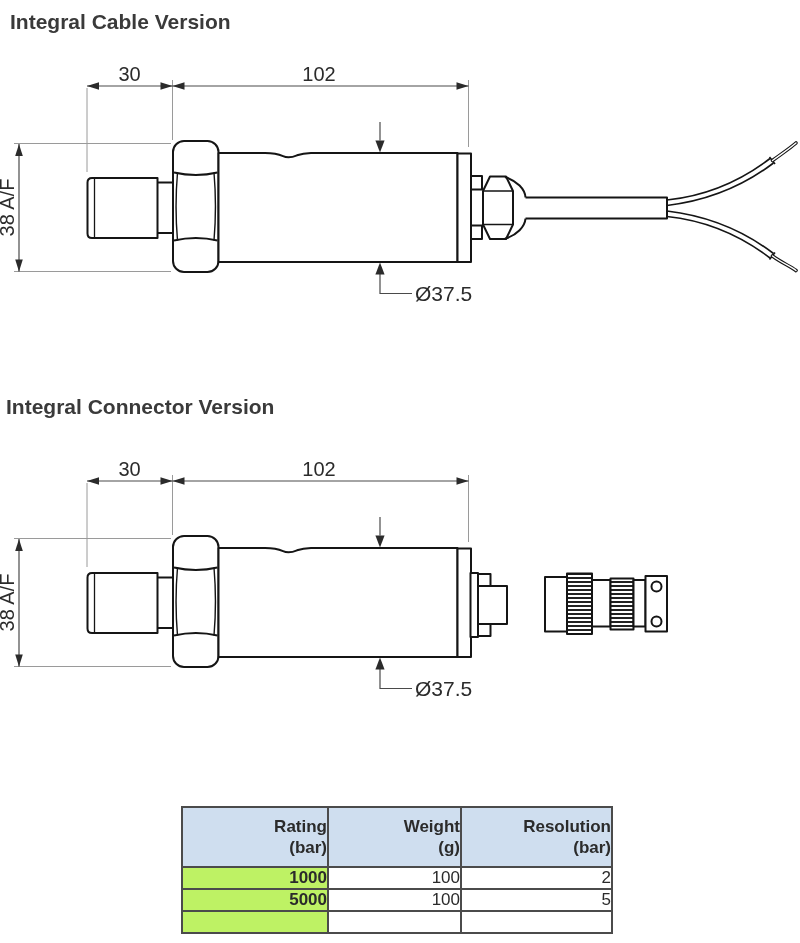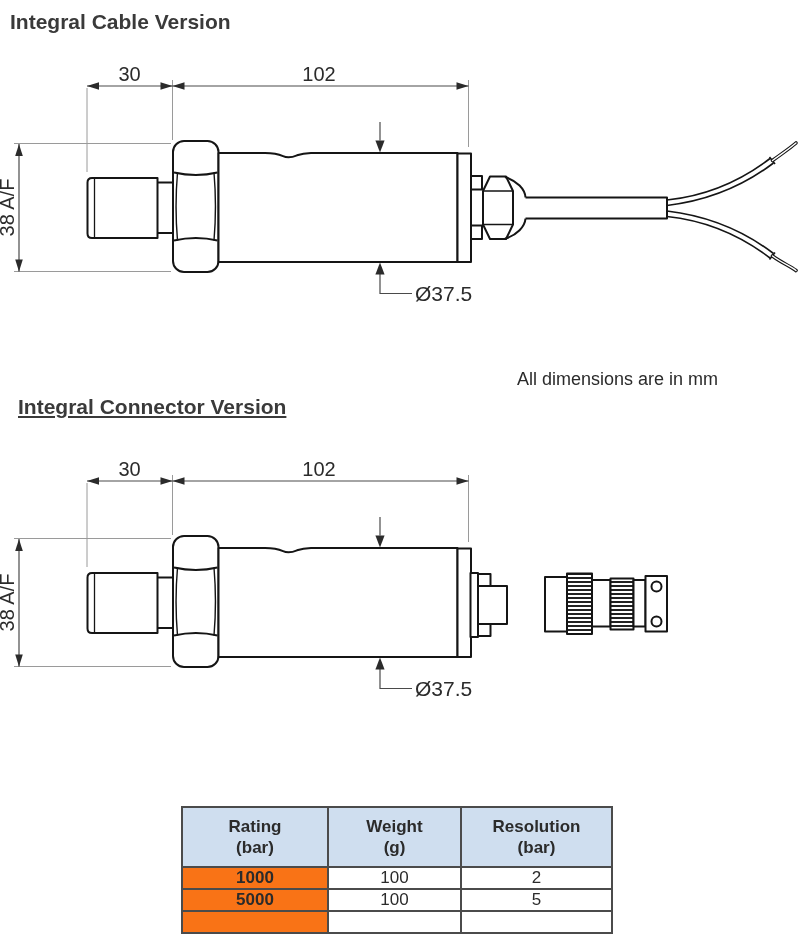--- a/index.html
+++ b/index.html
@@ -1,39 +1,38 @@
 <!DOCTYPE html>
 <html><head>
 <meta charset="utf-8">
 <style>
   html,body{margin:0;padding:0;background:#ffffff;}
   .page{position:relative;width:800px;height:943px;background:#ffffff;overflow:hidden;
         font-family:"Liberation Sans",sans-serif;}
   .title{position:absolute;font-weight:bold;font-size:21px;color:#3a3a3a;white-space:nowrap;}
   #title-cable{left:10px;top:10px;}
-  #title-connector{left:18px;top:395px;text-decoration:underline;}
+  #title-connector{left:6px;top:395px;}
   .note{position:absolute;left:517px;top:369px;font-size:18px;color:#2b2b2b;white-space:nowrap;}
   svg.drawing-layer{position:absolute;left:0;top:0;}
   svg text{font-family:"Liberation Sans",sans-serif;fill:#2b2b2b;}
   .spec-table{position:absolute;left:181px;top:806px;width:430px;border-collapse:collapse;
               table-layout:fixed;background:#ffffff;}
-  .spec-table th,.spec-table td{border:2px solid #4b4b4b;text-align:center;color:#2b2b2b;
+  .spec-table th,.spec-table td{border:2px solid #4b4b4b;text-align:right;color:#2b2b2b;
               padding:0;overflow:hidden;}
   .spec-table th{background:#cfdeef;height:58px;font-size:17px;font-weight:bold;line-height:21px;}
   .spec-table td{height:20px;font-size:17px;line-height:20px;}
-  .spec-table td.rating{background:#f97316;font-weight:bold;}
+  .spec-table td.rating{background:#bef264;font-weight:bold;}
 </style>
 </head>
 <body>
 
 <div class="page">
 
   <div class="title" id="title-cable">Integral Cable Version</div>
 
-  <div class="note">All dimensions are in mm</div>
 
   <div class="title" id="title-connector">Integral Connector Version</div>
 
   <svg class="drawing-layer" width="800" height="943" viewBox="0 0 800 943">
     <defs>
       <pattern id="knurl" x="0" y="0" width="4" height="4" patternUnits="userSpaceOnUse">
         <rect width="4" height="4" fill="#ffffff"></rect>
         <rect y="1" width="4" height="2" fill="#222222"></rect>
       </pattern>
 

